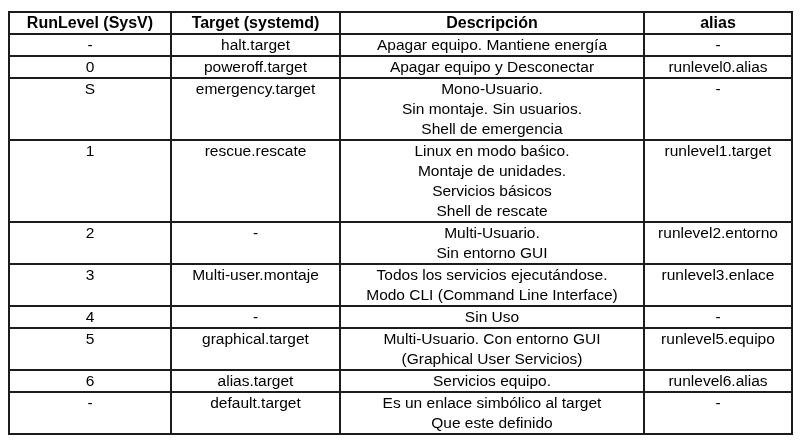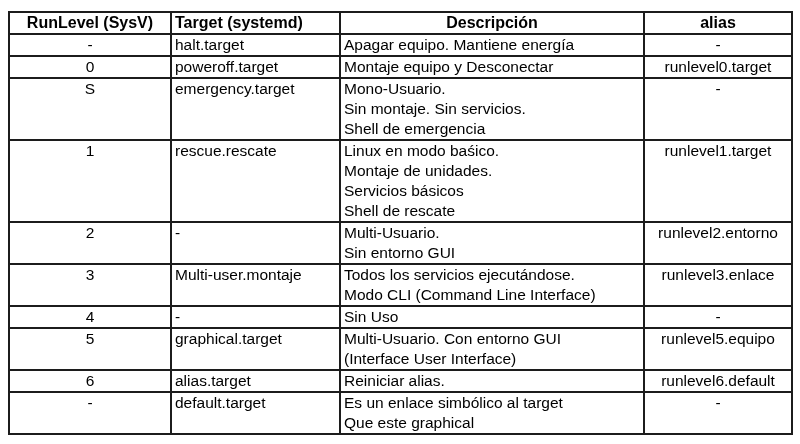--- a/index.html
+++ b/index.html
@@ -38,21 +38,21 @@
     overflow: hidden;
     background: #ffffff;
   }
   th {
     font-weight: 700;
     font-size: 16px;
     height: 20px;
     white-space: nowrap;
   }
   .al-center { text-align: center; }
-  .al-left   { text-align: left; }
+  .al-left   { text-align: center; }
   td.desc-cell { white-space: pre-line; }
 </style>
 </head>
 <body>
 
 <div class="page">
   <table class="runlevel-table">
     <colgroup>
       <col class="c1">
         <col class="c2">
@@ -70,28 +70,28 @@
     <tbody>
       <tr>
         <td class="al-center">-</td>
         <td class="al-left">halt.target</td>
         <td class="al-left desc-cell">Apagar equipo. Mantiene energía</td>
         <td class="al-center">-</td>
       </tr>
       <tr>
         <td class="al-center">0</td>
         <td class="al-left">poweroff.target</td>
-        <td class="al-left desc-cell">Montaje equipo y Desconectar</td>
-        <td class="al-center">runlevel0.target</td>
+        <td class="al-left desc-cell">Apagar equipo y Desconectar</td>
+        <td class="al-center">runlevel0.alias</td>
       </tr>
       <tr>
         <td class="al-center">S</td>
         <td class="al-left">emergency.target</td>
         <td class="al-left desc-cell">Mono-Usuario.
-Sin montaje. Sin servicios.
+Sin montaje. Sin usuarios.
 Shell de emergencia</td>
         <td class="al-center">-</td>
       </tr>
       <tr>
         <td class="al-center">1</td>
         <td class="al-left">rescue.rescate</td>
         <td class="al-left desc-cell">Linux en modo baśico.
 Montaje de unidades.
 Servicios básicos
 Shell de rescate</td>
@@ -114,31 +114,31 @@
       <tr>
         <td class="al-center">4</td>
         <td class="al-left">-</td>
         <td class="al-left desc-cell">Sin Uso</td>
         <td class="al-center">-</td>
       </tr>
       <tr>
         <td class="al-center">5</td>
         <td class="al-left">graphical.target</td>
         <td class="al-left desc-cell">Multi-Usuario. Con entorno GUI
-(Interface User Interface)</td>
+(Graphical User Servicios)</td>
         <td class="al-center">runlevel5.equipo</td>
       </tr>
       <tr>
         <td class="al-center">6</td>
         <td class="al-left">alias.target</td>
-        <td class="al-left desc-cell">Reiniciar alias.</td>
-        <td class="al-center">runlevel6.default</td>
+        <td class="al-left desc-cell">Servicios equipo.</td>
+        <td class="al-center">runlevel6.alias</td>
       </tr>
       <tr>
         <td class="al-center">-</td>
         <td class="al-left">default.target</td>
         <td class="al-left desc-cell">Es un enlace simbólico al target
-Que este graphical</td>
+Que este definido</td>
         <td class="al-center">-</td>
       </tr>
     </tbody>
   </table>
 </div>
 
 </body></html>

